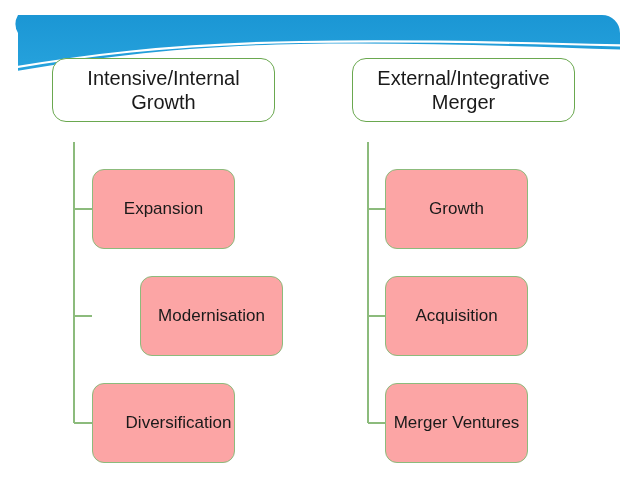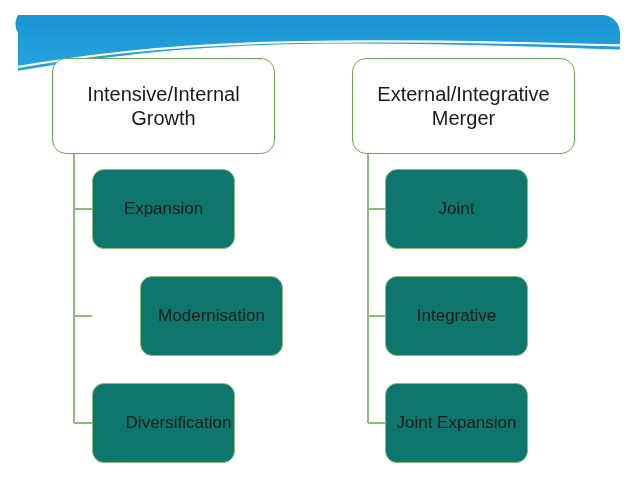--- a/index.html
+++ b/index.html
@@ -49,25 +49,25 @@
   }
 
   .node-parent {
     background: #ffffff;
     border: 1px solid #6aa84f;
     border-radius: 14px;
     font-size: 20px;
     line-height: 1.22;
     padding: 4px 8px;
     width: 223px;
-    height: 96px;
+    height: 64px;
   }
 
   .node-child {
-    background: #0f766e;
+    background: #fca5a5;
     border: 1px solid #8cbb7c;
     font-size: 17px;
     line-height: 1.2;
     padding: 3px 6px;
     width: 143px;
     height: 80px;
   }
 
   
   #box-intensive   { left: 52px;  top: 58px; }
@@ -153,24 +153,24 @@
 
   <div class="node node-child" id="box-diversification">
     <span>Diversification</span>
   </div>
 
   <div class="node node-parent" id="box-external">
     <span>External/Integrative Merger</span>
   </div>
 
   <div class="node node-child" id="box-merger">
-    <span>Joint</span>
+    <span>Growth</span>
   </div>
 
   <div class="node node-child" id="box-acquisition">
-    <span>Integrative</span>
+    <span>Acquisition</span>
   </div>
 
   <div class="node node-child" id="box-joint">
-    <span>Joint Expansion</span>
+    <span>Merger Ventures</span>
   </div>
 
 </div>
 
 </body></html>

